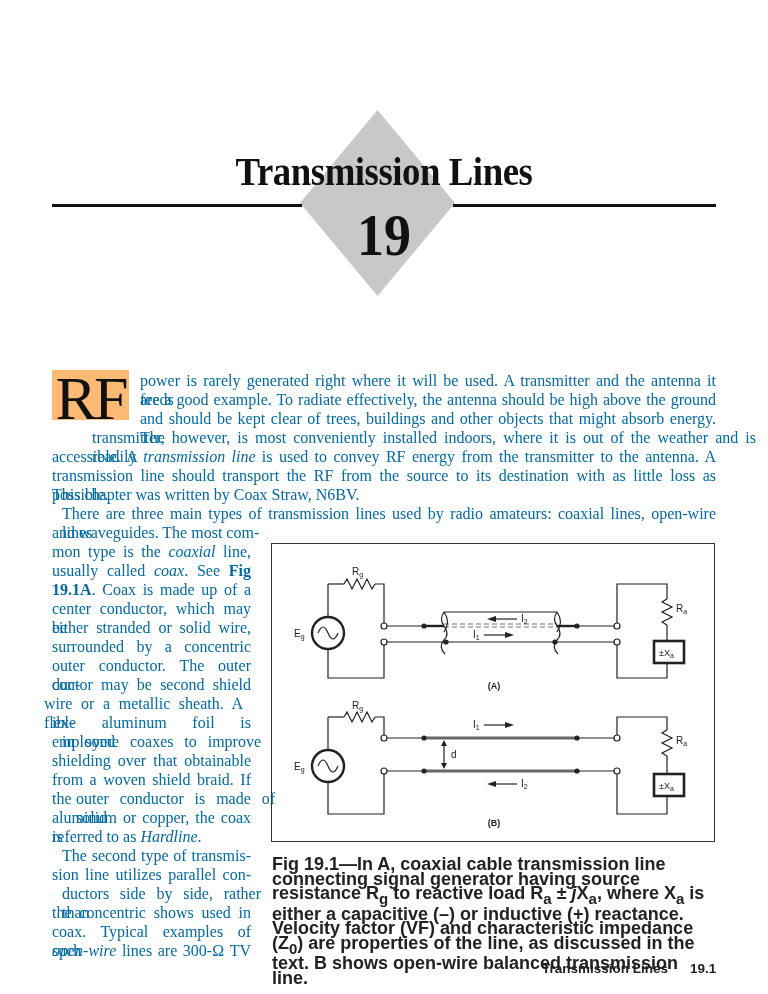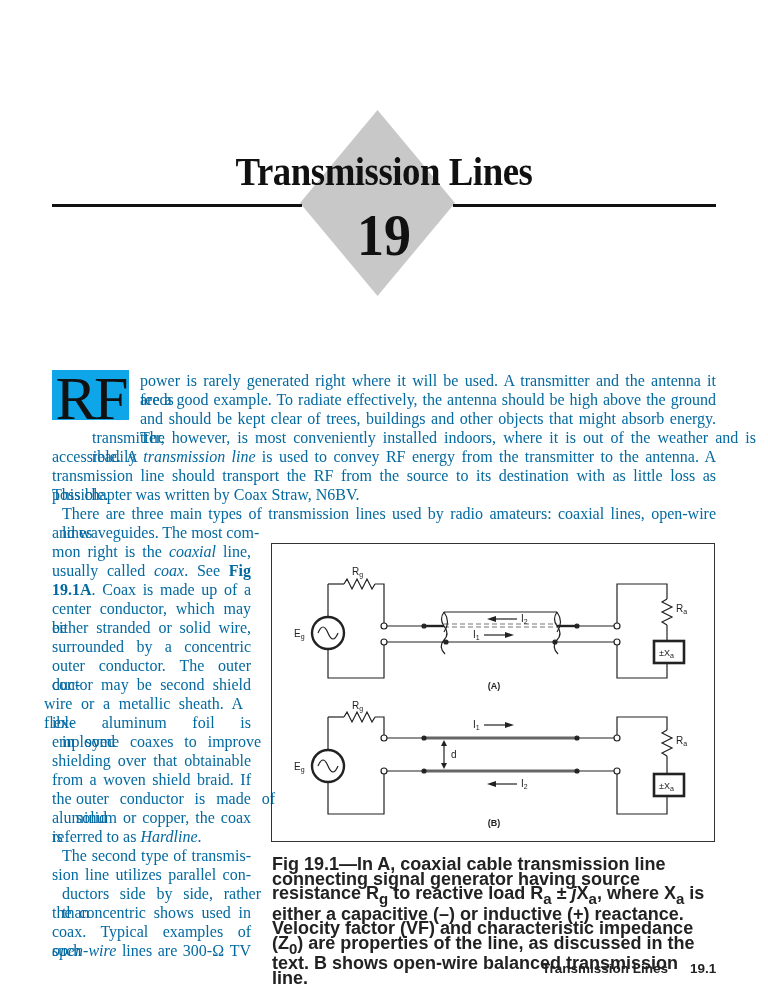--- a/index.html
+++ b/index.html
@@ -23,21 +23,21 @@
   }
   .chapter-number {
     position: absolute; left: 0; width: 768px; top: 205px; text-align: center;
     font-size: 60px; font-weight: bold; color: #111; line-height: 1;
     transform: scaleX(0.9); transform-origin: 384px 0;
   }
 
   
   .dropcap {
     position: absolute; left: 52px; top: 370px; width: 77px; height: 50px;
-    background: #0ea5e9; font-size: 62px; line-height: 50px; text-align: center;
+    background: #fdba74; font-size: 62px; line-height: 50px; text-align: center;
     color: #111; letter-spacing: -3px; overflow: hidden;
   }
   .dropcap span { display: inline-block; transform: translateY(3px); }
   .line { position: absolute; font-size: 16px; line-height: 18.7px; white-space: nowrap; color: #0369a1; }
   .just { text-align: justify; text-align-last: justify; white-space: normal; }
 
   
   .figure-box {
     position: absolute; left: 271px; top: 543px; width: 444px; height: 299px;
     border: 1.5px solid #333; box-sizing: border-box;
@@ -66,21 +66,21 @@
 <div class="line serif just" style="left:140px; top:391px; width:576px;">are a good example. To radiate effectively, the antenna should be high above the ground</div>
 <div class="line serif just" style="left:140px; top:410px; width:576px;">and should be kept clear of trees, buildings and other objects that might absorb energy. The</div>
 <div class="line serif just" style="left:52px; top:429px; width:664px;margin-left:40px;">transmitter, however, is most conveniently installed indoors, where it is out of the weather and is readily</div>
 <div class="line serif just" style="left:52px; top:448px; width:664px;"><span>accessible. A </span><i>transmission line</i><span> is used to convey RF energy from the transmitter to the antenna. A</span></div>
 <div class="line serif just" style="left:52px; top:467px; width:664px;">transmission line should transport the RF from the source to its destination with as little loss as possible.</div>
 <div class="line serif" style="left:52px; top:486px;">This chapter was written by Coax Straw, N6BV.</div>
 
 <div class="line serif just" style="left:62px; top:505px; width:654px;">There are three main types of transmission lines used by radio amateurs: coaxial lines, open-wire lines</div>
 
 <div class="line serif" style="left:52px; top:524px;">and waveguides. The most com-</div>
-<div class="line serif just" style="left:52px; top:543px; width:199px;"><span>mon right is the </span><i>coaxial</i><span> line,</span></div>
+<div class="line serif just" style="left:52px; top:543px; width:199px;"><span>mon type is the </span><i>coaxial</i><span> line,</span></div>
 <div class="line serif just" style="left:52px; top:562px; width:199px;"><span>usually called </span><i>coax</i><span>. See </span><b>Fig</b></div>
 <div class="line serif just" style="left:52px; top:581px; width:199px;"><b>19.1A</b><span>. Coax is made up of a</span></div>
 <div class="line serif just" style="left:52px; top:600px; width:199px;">center conductor, which may be</div>
 <div class="line serif just" style="left:52px; top:619px; width:199px;">either stranded or solid wire,</div>
 <div class="line serif just" style="left:52px; top:638px; width:199px;">surrounded by a concentric</div>
 <div class="line serif just" style="left:52px; top:657px; width:199px;">outer conductor. The outer con-</div>
 <div class="line serif just" style="left:52px; top:676px; width:199px;">ductor may be second shield</div>
 <div class="line serif just" style="left:44px; top:695px; width:199px;">wire or a metallic sheath. A flex-</div>
 <div class="line serif just" style="left:52px; top:714px; width:199px;">ible aluminum foil is employed</div>
 <div class="line serif just" style="left:62px; top:733px; width:199px;">in some coaxes to improve</div>

